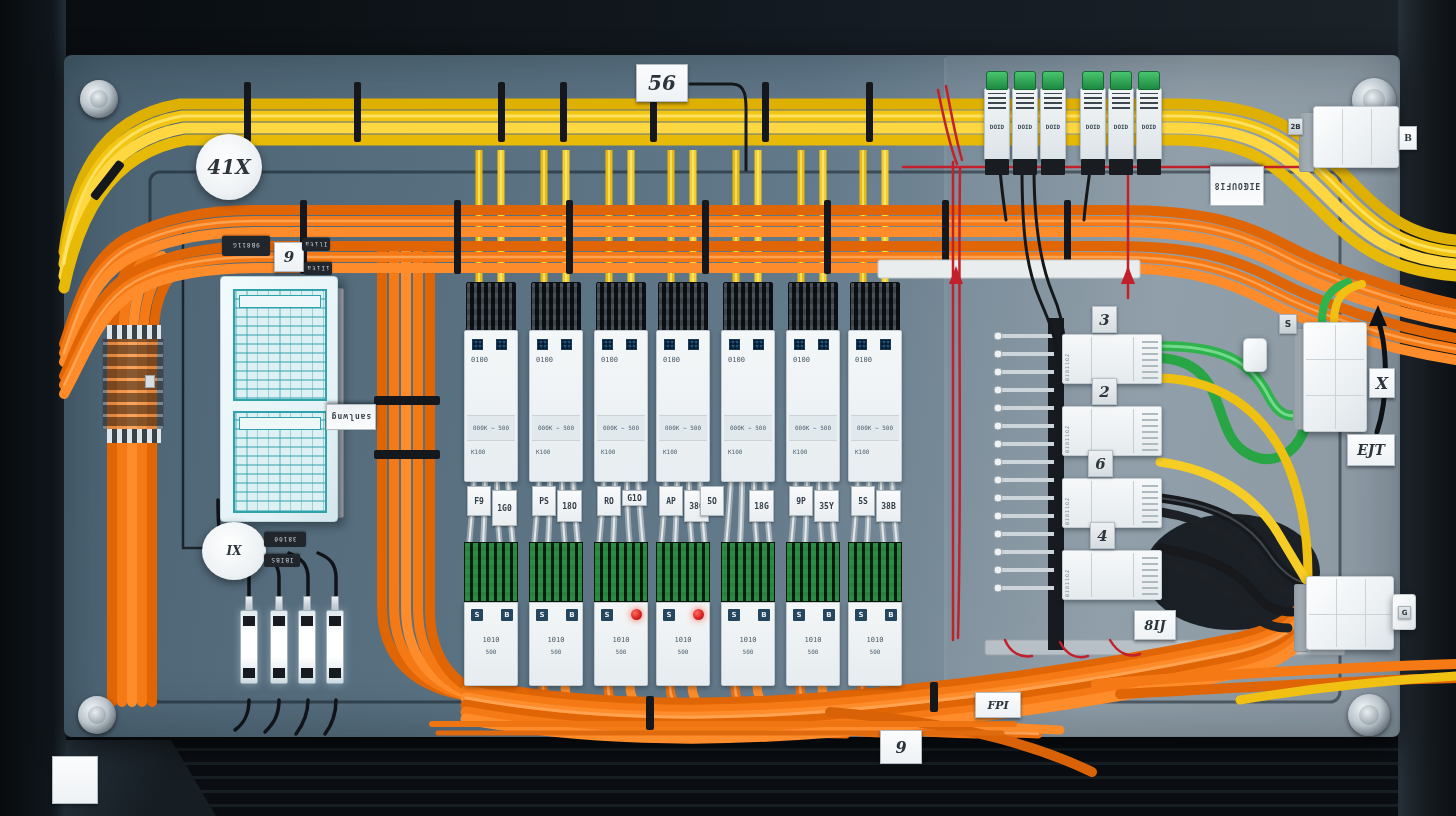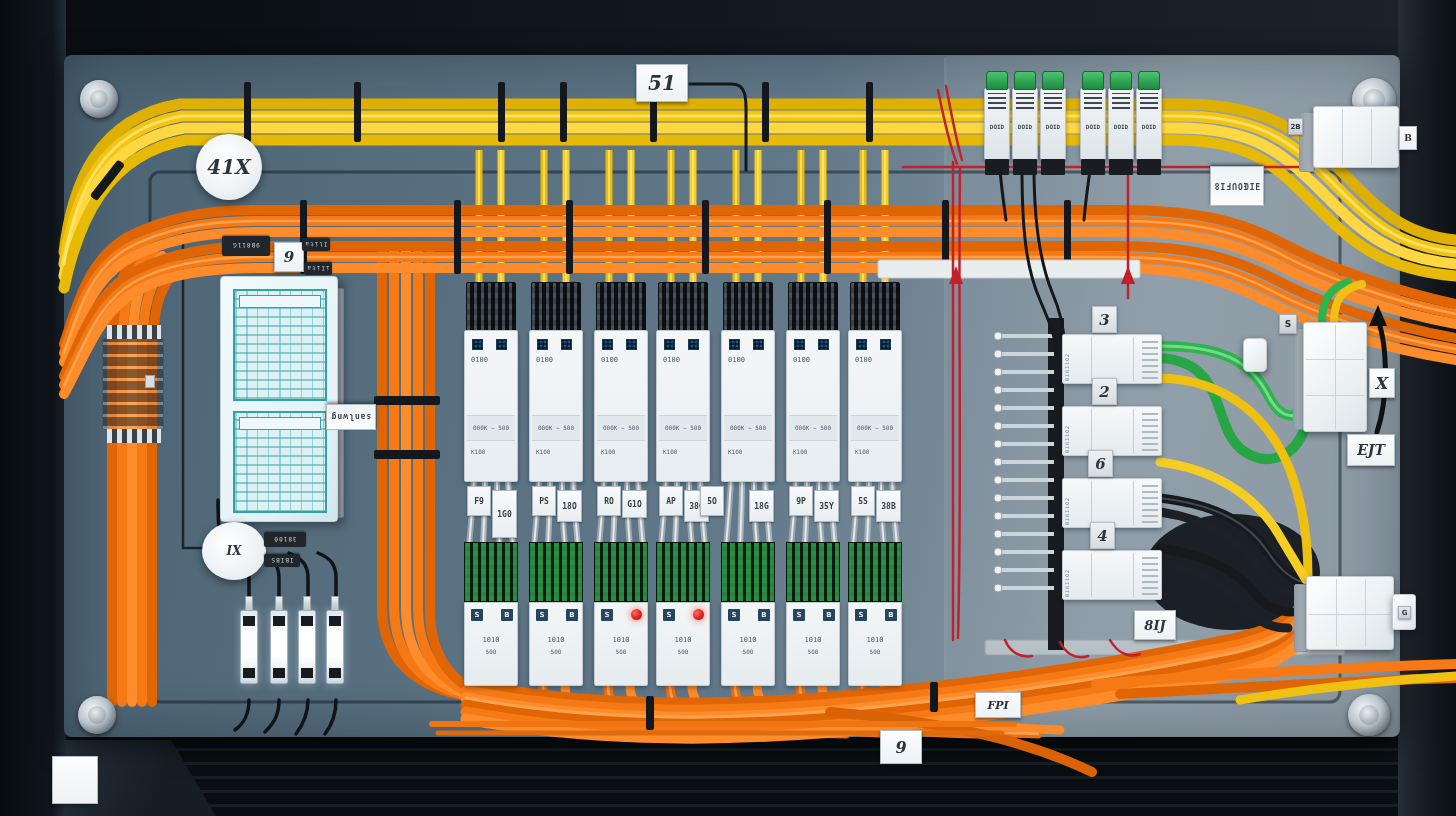--- a/index.html
+++ b/index.html
@@ -472,25 +472,25 @@
       <div class="chip" style="left:31px;top:8px"></div>
       <div class="t7 abs" style="left:6px;top:26px">0100</div>
       <div class="midband">
           <span class="t6">000K ~ 500</span>
         </div>
       <div class="t6 abs" style="left:6px;top:118px">K100</div>
     </div>
   </div>
 
   <div class="mk" style="left:467px;top:486px;width:24px;height:30px">F9</div>
-  <div class="mk" style="left:492px;top:490px;width:25px;height:48px">1G0</div>
+  <div class="mk" style="left:492px;top:490px;width:25px;height:36px">1G0</div>
   <div class="mk" style="left:532px;top:486px;width:24px;height:30px">PS</div>
   <div class="mk" style="left:557px;top:490px;width:25px;height:32px">18O</div>
   <div class="mk" style="left:597px;top:486px;width:24px;height:30px">RO</div>
-  <div class="mk" style="left:622px;top:490px;width:25px;height:28px">G1O</div>
+  <div class="mk" style="left:622px;top:490px;width:25px;height:16px">G1O</div>
   <div class="mk" style="left:659px;top:486px;width:24px;height:30px">AP</div>
   <div class="mk" style="left:684px;top:490px;width:25px;height:32px">38G</div>
   <div class="mk" style="left:700px;top:486px;width:24px;height:30px">5O</div>
   <div class="mk" style="left:749px;top:490px;width:25px;height:32px">18G</div>
   <div class="mk" style="left:789px;top:486px;width:24px;height:30px">9P</div>
   <div class="mk" style="left:814px;top:490px;width:25px;height:32px">35Y</div>
   <div class="mk" style="left:851px;top:486px;width:24px;height:30px">5S</div>
   <div class="mk" style="left:876px;top:490px;width:25px;height:32px">38B</div>
 
   <div class="abs mod2" style="left:464px;top:542px">
@@ -648,21 +648,21 @@
     <div class="vline" style="left:29px"></div>
     <div class="vline" style="left:58px"></div>
     <div class="hline" style="top:37px"></div>
   </div>
   <div class="abs box" style="left:1392px;top:594px;width:24px;height:36px">
     <div class="gtag" style="position:absolute;left:5px;top:11px;width:13px;height:13px;font-size:7px">G</div>
   </div>
 
   <div class="abs circle" style="left:196px;top:134px;width:66px;height:66px;font-size:20px">41X</div>
   <div class="abs circle" style="left:202px;top:522px;width:64px;height:58px;font-size:12px">IX</div>
-  <div class="abs tag" style="left:636px;top:64px;width:52px;height:38px;font-size:20px">51</div>
+  <div class="abs tag" style="left:636px;top:64px;width:52px;height:38px;font-size:20px">56</div>
   <div class="abs tag" style="left:274px;top:242px;width:30px;height:30px;font-size:15px">9</div>
   <div class="abs tag" style="left:880px;top:730px;width:42px;height:34px;font-size:16px">9</div>
   <div class="abs tag" style="left:975px;top:692px;width:46px;height:26px;font-size:11px">FPI</div>
   <div class="abs tagg" style="left:326px;top:404px;width:50px;height:26px;font-size:8px">sanlwng</div>
   <div class="abs tagg" style="left:1210px;top:166px;width:54px;height:40px;font-size:8px">ƎIŒOUFI8</div>
   <div class="abs plate" style="left:222px;top:236px;width:48px;height:20px;font-size:6px">9B811G</div>
   <div class="abs plate" style="left:302px;top:238px;width:28px;height:13px;font-size:6px">Ilita</div>
   <div class="abs plate" style="left:304px;top:262px;width:28px;height:13px;font-size:6px">iIita</div>
   <div class="abs plate" style="left:264px;top:532px;width:42px;height:15px;font-size:6px">38100</div>
   <div class="abs plate" style="left:264px;top:554px;width:36px;height:13px;font-size:6px">IBIBS</div>

